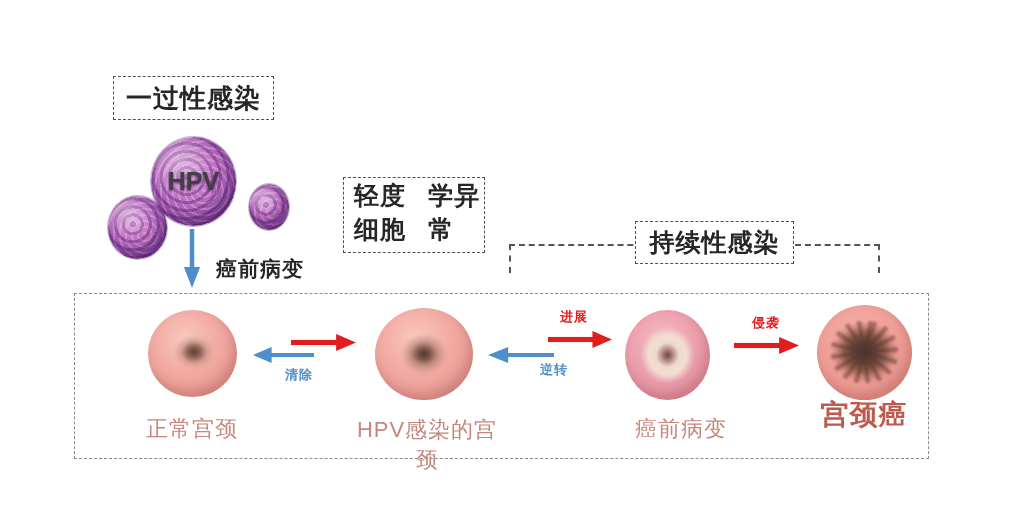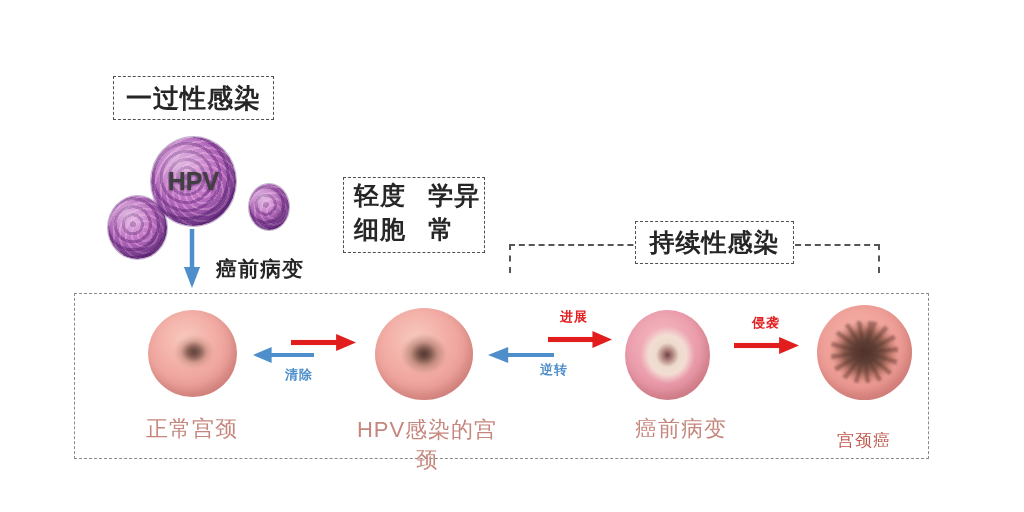--- a/index.html
+++ b/index.html
@@ -69,21 +69,21 @@
   .cervix-4 .tumor{position:absolute;left:14px;top:16px;width:67px;height:62px;border-radius:45%;filter:blur(1px);
     background:
       repeating-conic-gradient(from 15deg, rgba(90,50,42,.45) 0 9deg, rgba(0,0,0,0) 9deg 22deg),
       radial-gradient(closest-side,#4c312a 0%,#5f4038 36%,#8c5b4d 62%,rgba(175,105,90,.55) 82%,rgba(0,0,0,0) 100%);}
 
   
   .stage-label{font-size:22px;color:var(--stage-label,#c5867d);text-align:center;font-weight:500;letter-spacing:1px;}
   .label-1{left:132px;top:414px;width:120px;}
   .label-2{left:347px;top:415px;width:160px;}
   .label-3{left:607px;top:414px;width:120px;text-align:right;}
-  .label-4{left:804px;top:429px;width:120px;font-weight:400;font-size:17px;color:var(--cancer-label,#bf584d);}
+  .label-4{left:804px;top:396px;width:120px;font-weight:700;font-size:28px;color:var(--cancer-label,#bf584d);}
 
   
   .arrow{display:block;}
   .red{color:var(--arrow-red,#e11d1d);}
   .blue{color:var(--arrow-blue,#4d8ecb);}
   .arrow-label{font-size:13px;font-weight:700;text-align:center;letter-spacing:1px;}
 
   .arrow-initial{left:183px;top:229px;width:18px;height:59px;}
   .initial-label{left:216px;top:255px;width:100px;font-size:21px;color:#262626;font-weight:600;text-align:left;letter-spacing:1px;}
 

